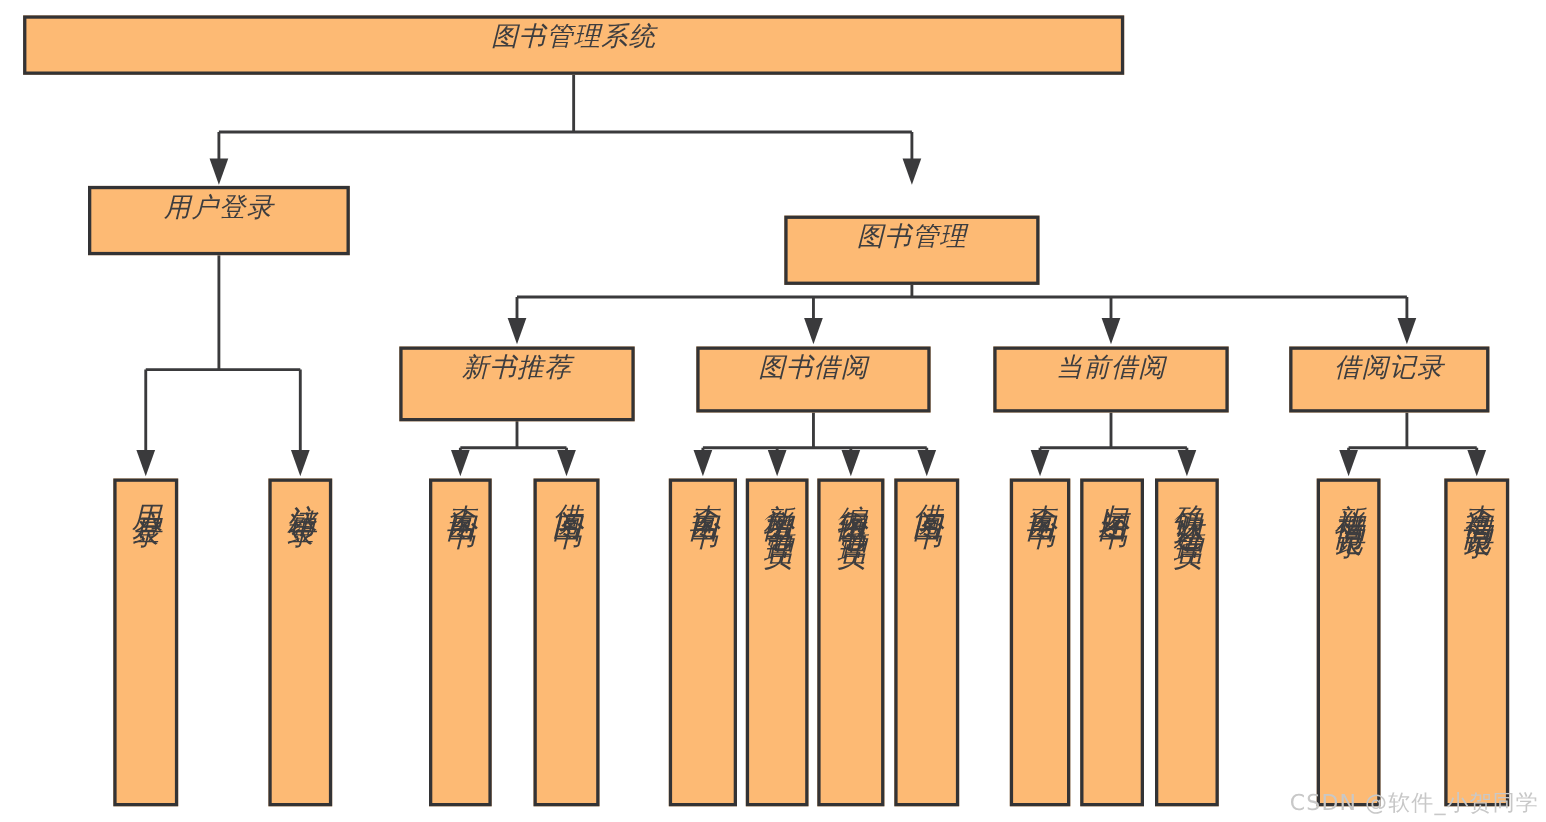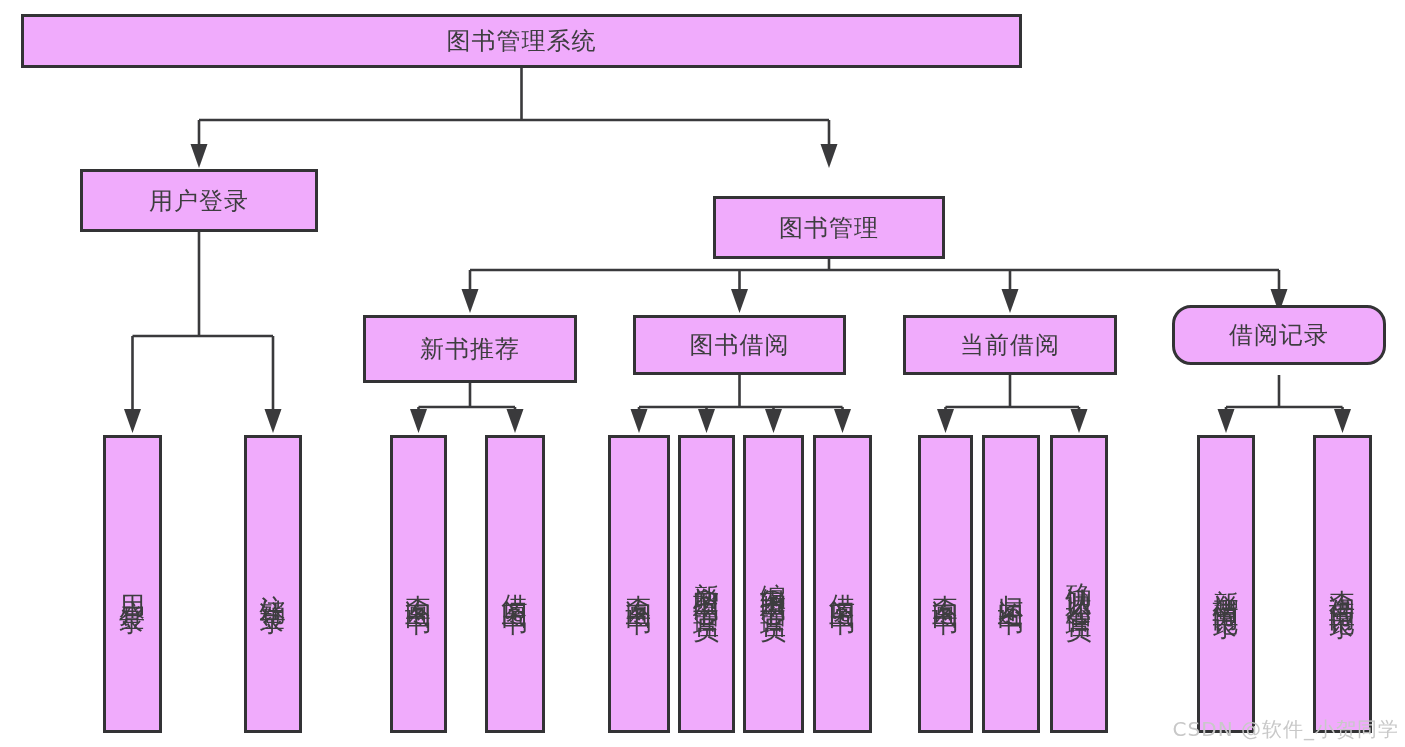--- a/index.html
+++ b/index.html
@@ -17,23 +17,24 @@
     font-family:"DejaVu Sans", sans-serif;
     overflow:hidden;
   }
   .wires{position:absolute;left:0;top:0;color:var(--line);}
   .wires path{stroke:currentColor;stroke-width:2.6;fill:none;}
   .wires polygon{fill:currentColor;stroke:none;}
   .node{
     position:absolute;
     box-sizing:border-box;
     border:3px solid var(--border);
-    background:#f0abfc;
-    display:flex;align-items:center;justify-content:center;
+    background:#fdba74;
+    display:flex;justify-content:center;
     color:var(--text);
+    font-style:italic;
   }
   .hbox span{
     font-size:24px;
     letter-spacing:1px;
     white-space:nowrap;
   }
   .vbox span{
     writing-mode:vertical-rl;
     text-orientation:mixed;
     font-size:26px;
@@ -112,21 +113,21 @@
 
   <div class="node hbox" style="left:363px;top:315px;width:214px;height:68px;">
     <span>新书推荐</span>
   </div>
   <div class="node hbox" style="left:903px;top:315px;width:214px;height:60px;">
     <span>当前借阅</span>
   </div>
   <div class="node hbox" style="left:633px;top:315px;width:213px;height:60px;">
     <span>图书借阅</span>
   </div>
-  <div class="node hbox" style="left:1172px;top:305px;width:214px;height:60px;border-radius:19px;">
+  <div class="node hbox" style="left:1172px;top:315px;width:182px;height:60px;">
     <span>借阅记录</span>
   </div>
 
   <div class="node vbox" style="left:103px;top:435px;width:59px;height:298px;">
     <span>用户登录</span>
   </div>
   <div class="node vbox" style="left:244px;top:435px;width:58px;height:298px;">
     <span>注销登录</span>
   </div>
 

